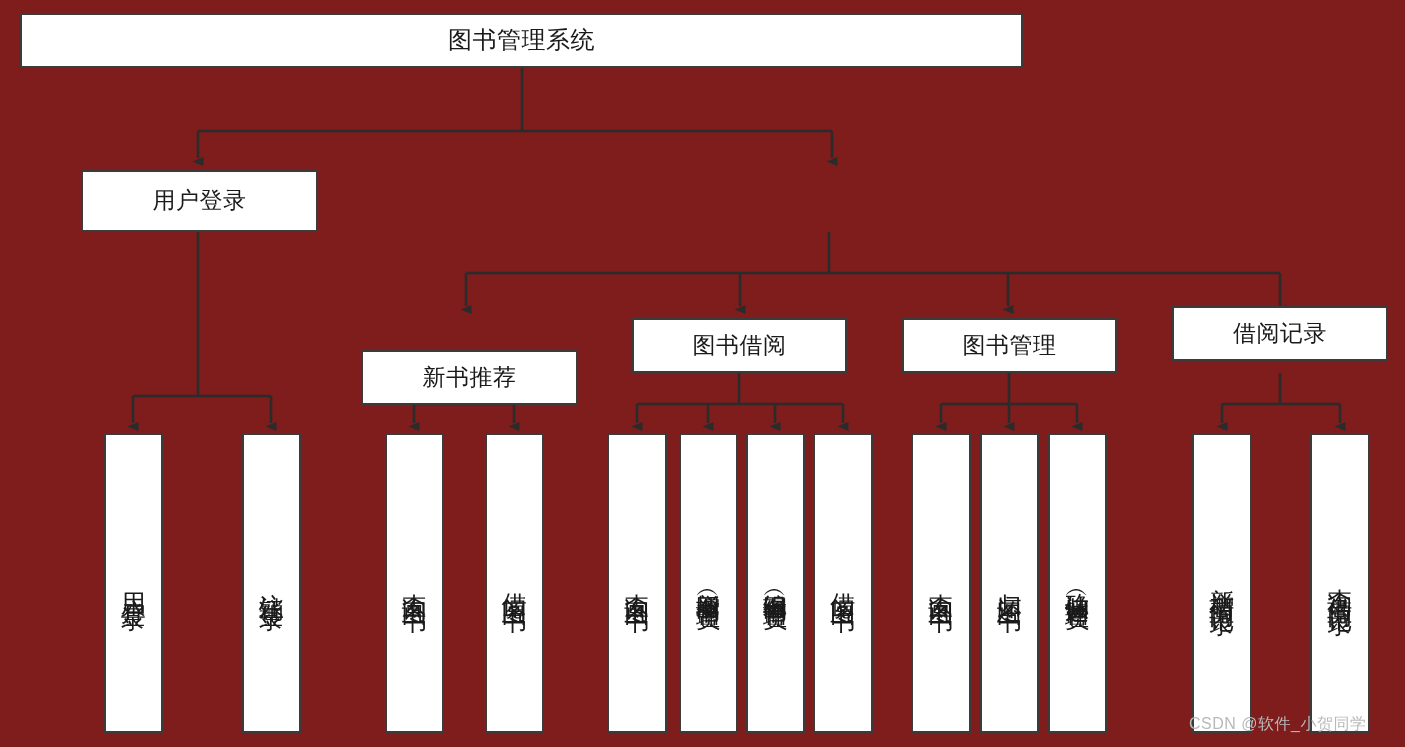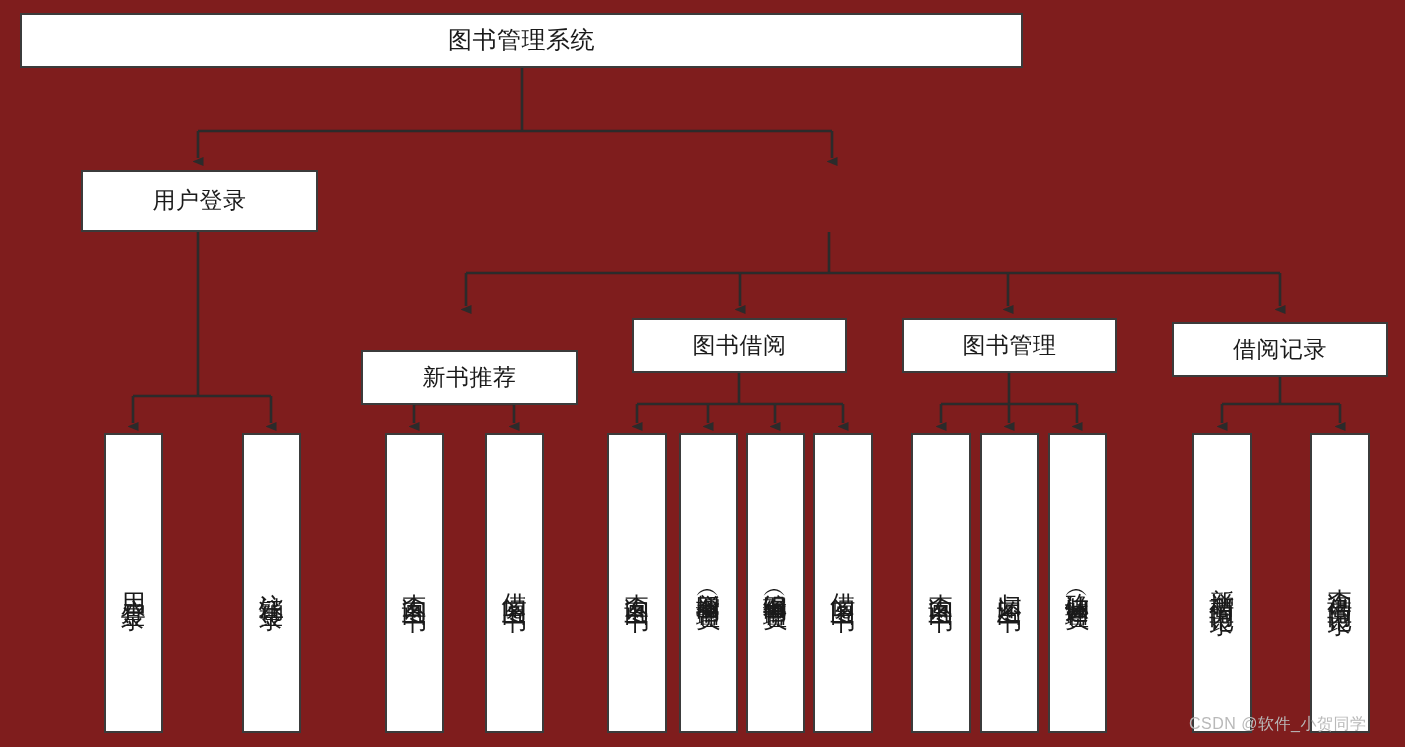--- a/index.html
+++ b/index.html
@@ -140,21 +140,21 @@
 
   <div class="node h" style="left:361px; top:318px; width:217px; height:55px;margin-top:32px;">
     <span class="label">新书推荐</span>
   </div>
   <div class="node h" style="left:632px; top:318px; width:215px; height:55px;">
     <span class="label">图书借阅</span>
   </div>
   <div class="node h" style="left:902px; top:318px; width:215px; height:55px;">
     <span class="label">图书管理</span>
   </div>
-  <div class="node h" style="left:1172px; top:322px; width:216px; height:55px;">
+  <div class="node h" style="left:1172px; top:306px; width:216px; height:55px;">
     <span class="label">借阅记录</span>
   </div>
 
   <div class="node v" style="left:104px; top:433px; width:59px; height:300px;">
     <span class="label">用户登录</span>
   </div>
   <div class="node v" style="left:242px; top:433px; width:59px; height:300px;">
     <span class="label">注销登录</span>
   </div>
 

